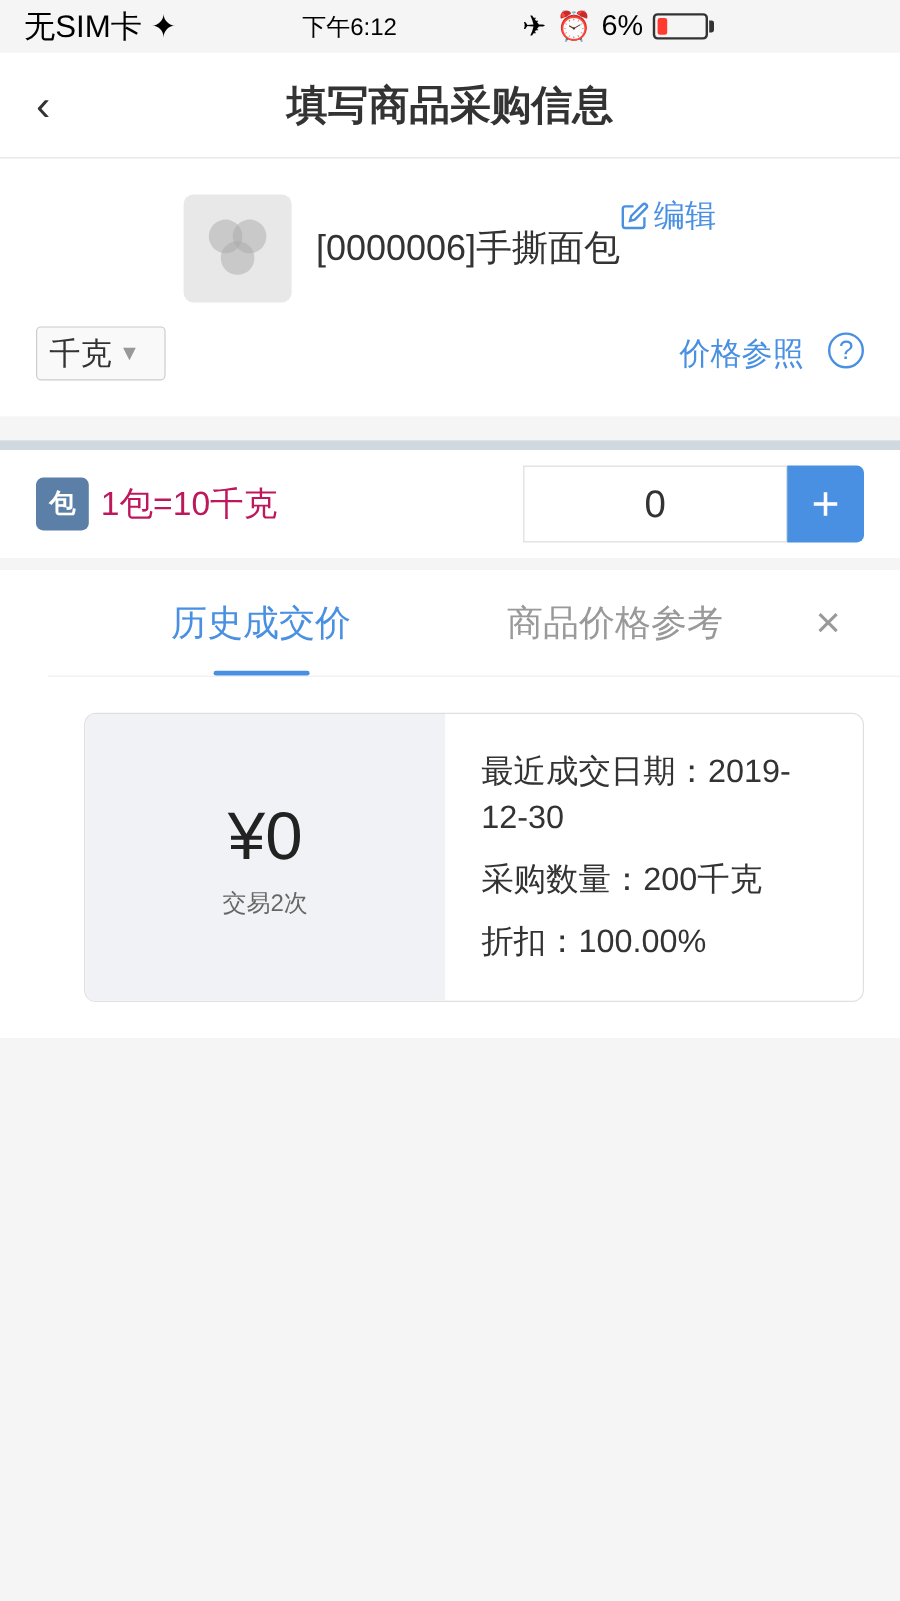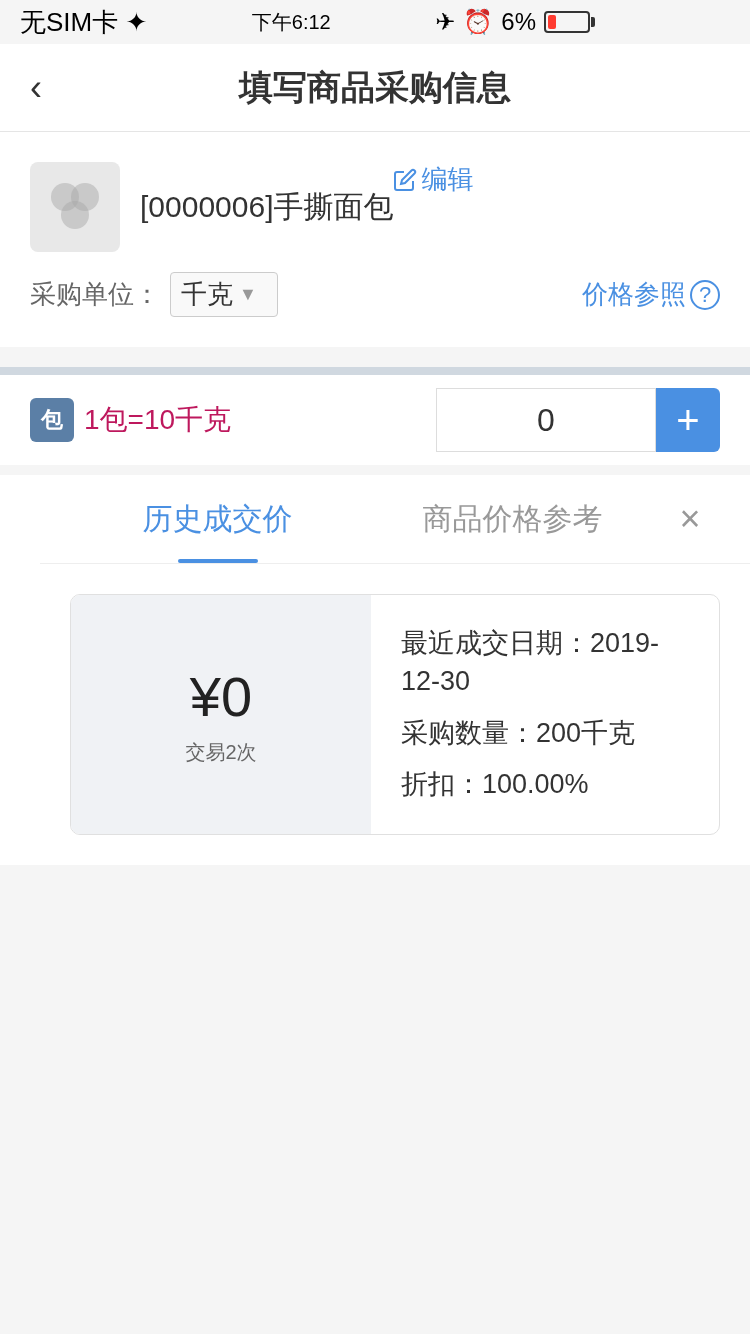--- a/index.html
+++ b/index.html
@@ -81,21 +81,21 @@
 
     
     .product-section {
       background: #ffffff;
       padding: 30px;
       margin-bottom: 20px;
     }
     .product-header {
       display: flex;
       align-items: flex-start;
-      justify-content: flex-start;
+      justify-content: center;
       margin-bottom: 20px;
     }
     .product-left {
       display: flex;
       align-items: center;
       gap: 20px;
     }
     .product-thumbnail {
       width: 90px;
       height: 90px;
@@ -150,22 +150,22 @@
       display: inline-flex;
       align-items: center;
       gap: 6px;
     }
     .unit-chevron {
       font-size: 18px;
       color: #999;
     }
     .price-ref {
       display: flex;
-      align-items: center;
-      gap: 4px;
+      align-items: flex-start;
+      gap: 20px;
       color: #4a90e2;
       font-size: 26px;
       cursor: pointer;
     }
     .price-ref-circle {
       width: 30px;
       height: 30px;
       border: 2px solid #4a90e2;
       border-radius: 50%;
       display: flex;
@@ -385,21 +385,20 @@
       <svg class="edit-icon-svg" viewBox="0 0 24 24" fill="none" stroke="#4a90e2" stroke-width="2">
         <path d="M11 4H4a2 2 0 0 0-2 2v14a2 2 0 0 0 2 2h14a2 2 0 0 0 2-2v-7"></path>
         <path d="M18.5 2.5a2.121 2.121 0 0 1 3 3L12 15l-4 1 1-4 9.5-9.5z"></path>
       </svg>
       <span>编辑</span>
     </div>
   </div>
 
   <div class="product-bottom">
     <div class="unit-section">
-      <span>采购单位：</span>
       <div class="unit-select">
         <span>千克</span>
         <span class="unit-chevron">▼</span>
       </div>
     </div>
     <div class="price-ref">
       <span>价格参照</span>
       <div class="price-ref-circle">?</div>
     </div>
   </div>

